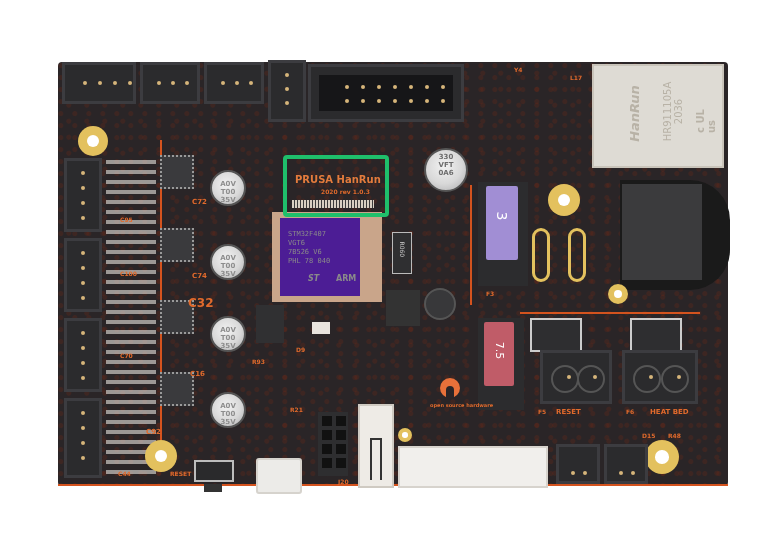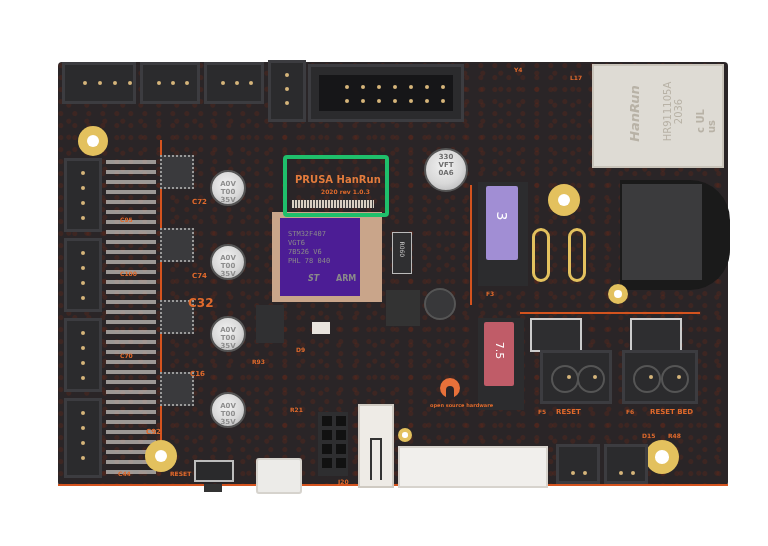--- a/index.html
+++ b/index.html
@@ -190,21 +190,21 @@
   <div class="abs pin" style="left:24px;top:22px"></div>
     <div class="abs pin" style="left:50px;top:22px"></div>
 </div>
 <div class="abs conn" style="left:622px;top:350px;width:76px;height:54px;">
   <div class="abs" style="left:8px;top:12px;width:24px;height:24px;border-radius:50%;border:2px solid #555"></div>
   <div class="abs" style="left:36px;top:12px;width:24px;height:24px;border-radius:50%;border:2px solid #555"></div>
   <div class="abs pin" style="left:24px;top:22px"></div>
     <div class="abs pin" style="left:52px;top:22px"></div>
 </div>
 <div class="abs silk" style="left:556px;top:408px;font-size:7px;">RESET</div>
-<div class="abs silk" style="left:650px;top:408px;font-size:7px;">RESET BED</div>
+<div class="abs silk" style="left:650px;top:408px;font-size:7px;">HEAT BED</div>
 
 <div class="abs conn" style="left:556px;top:444px;width:44px;height:40px;">
   <div class="abs pin" style="left:12px;top:24px"></div>
     <div class="abs pin" style="left:24px;top:24px"></div>
 </div>
 <div class="abs conn" style="left:604px;top:444px;width:44px;height:40px;">
   <div class="abs pin" style="left:12px;top:24px"></div>
     <div class="abs pin" style="left:24px;top:24px"></div>
 </div>
 

